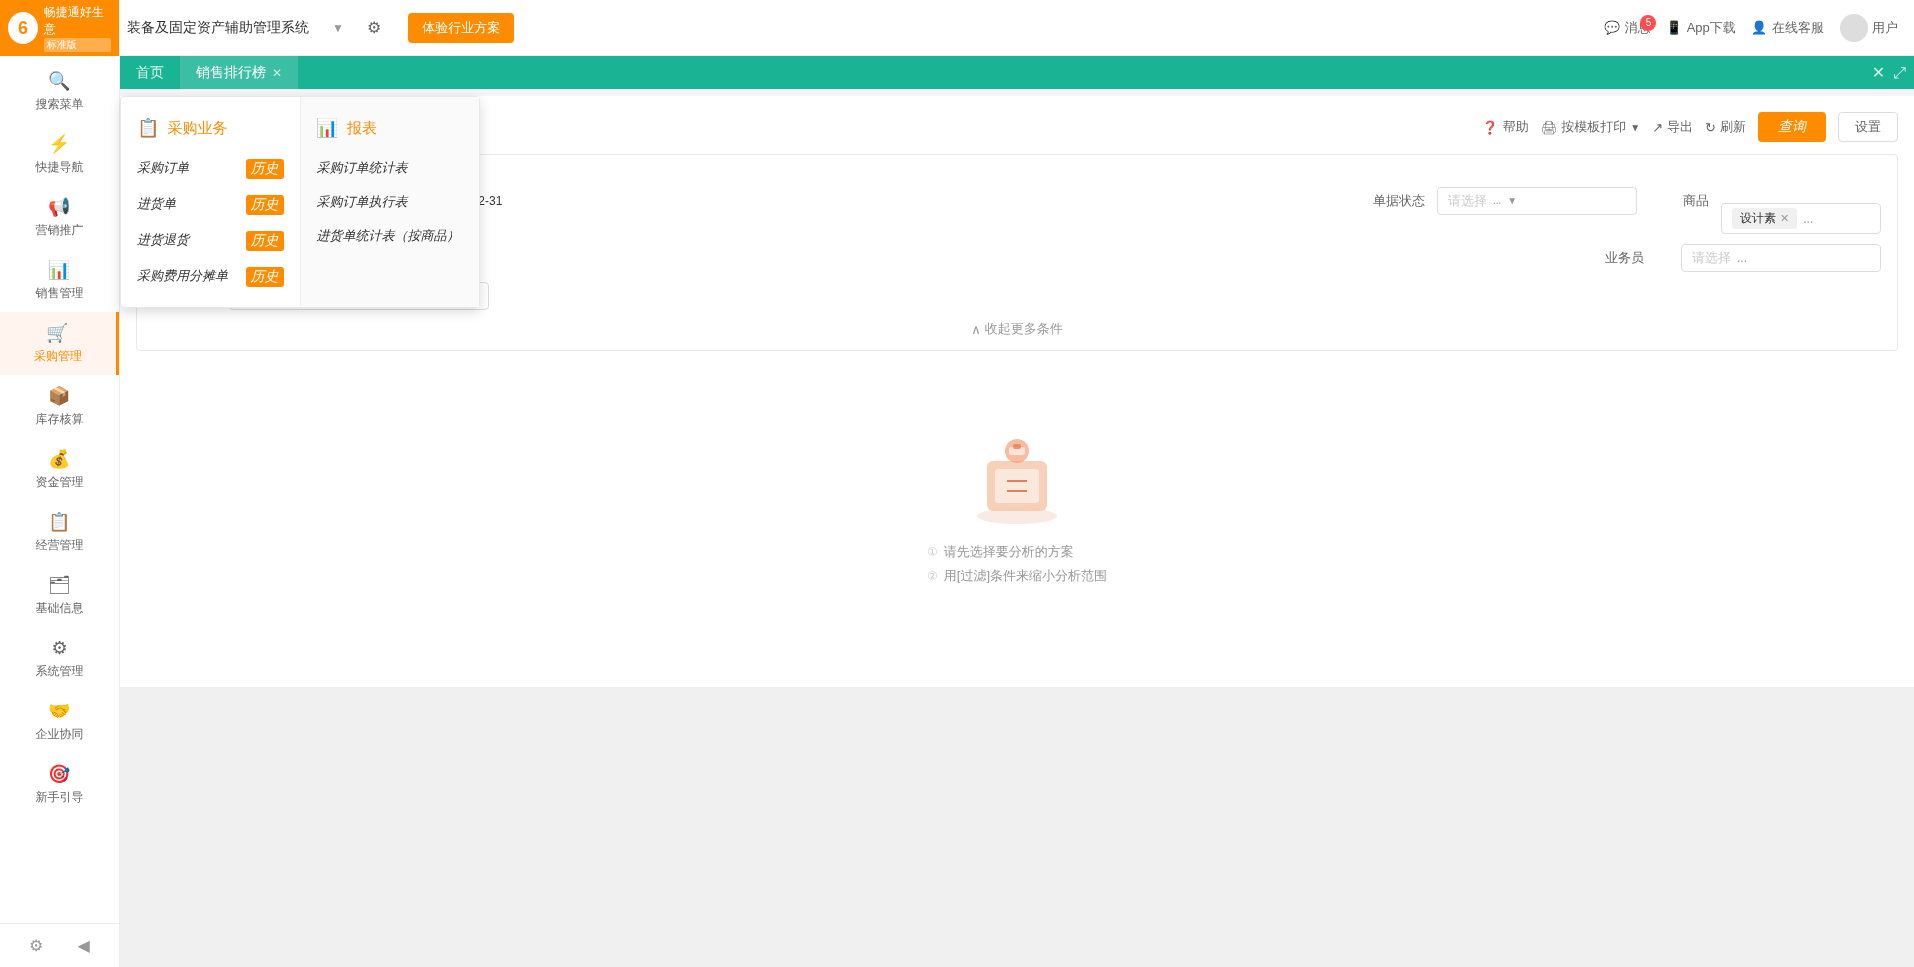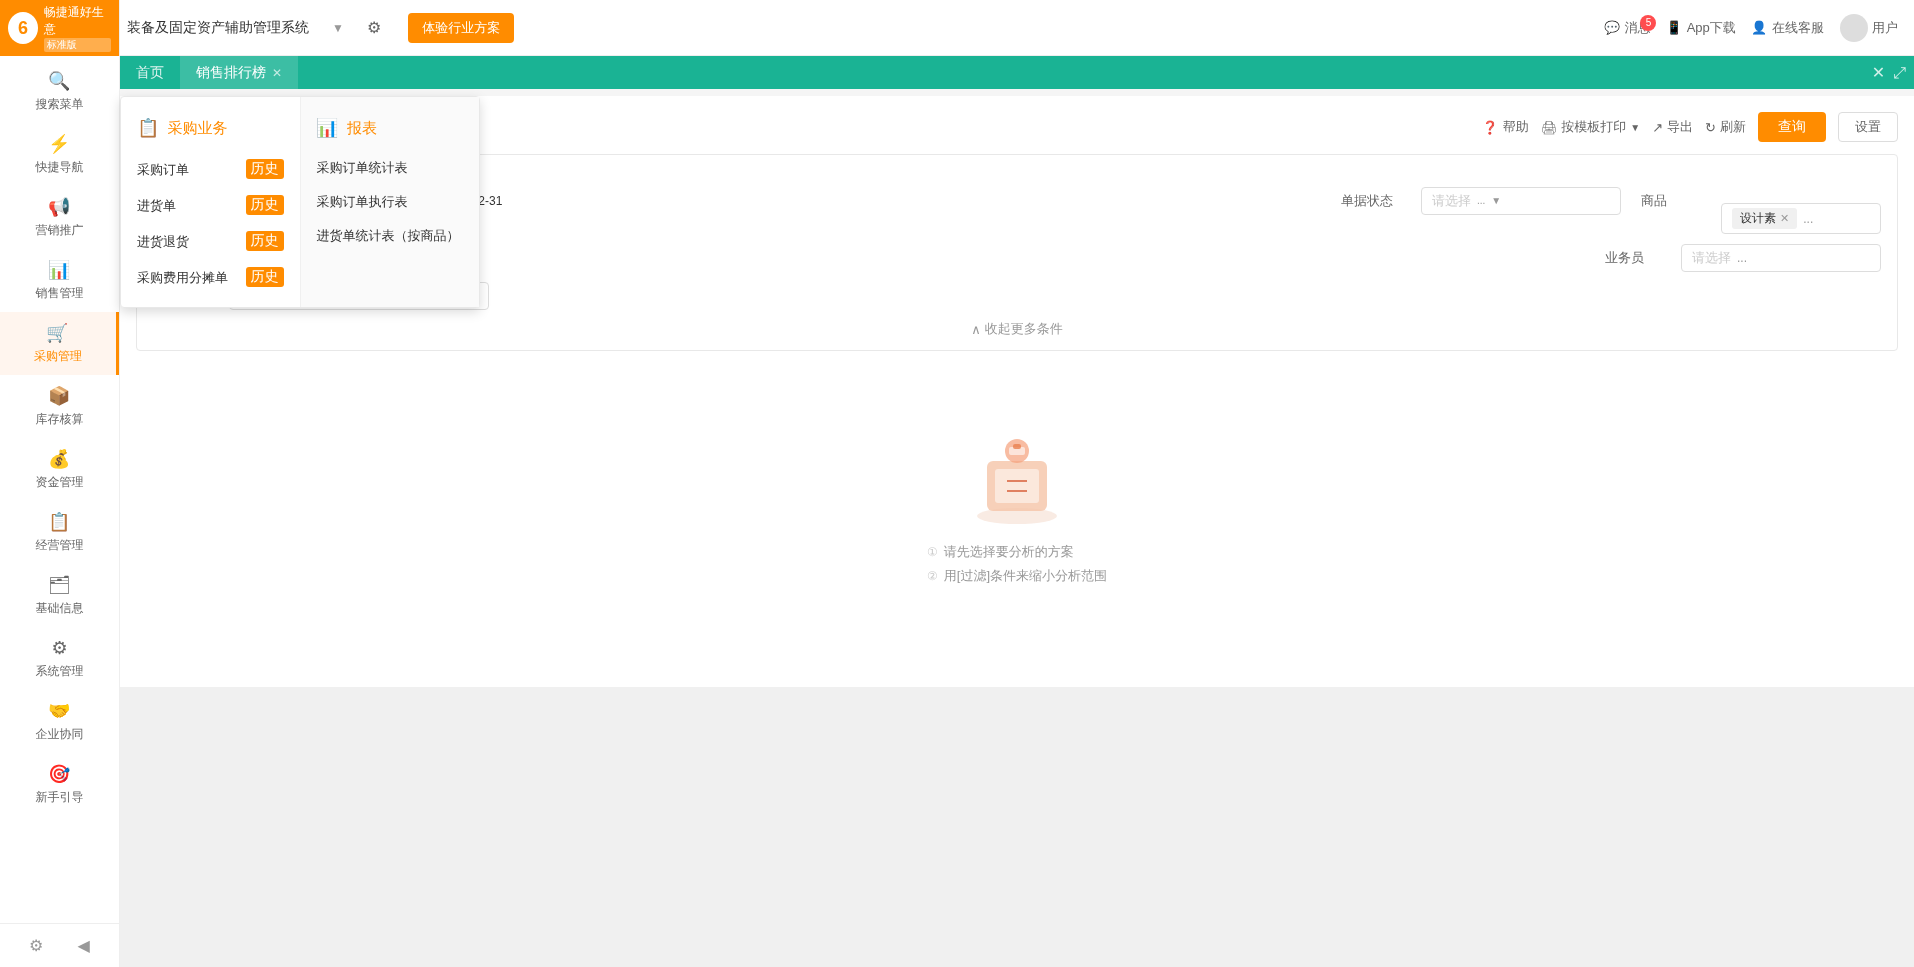--- a/index.html
+++ b/index.html
@@ -79,21 +79,21 @@
 
     
     .toolbar-row {
       display: flex; align-items: center; gap: 12px; margin-bottom: 12px; justify-content: flex-end;
     }
     .toolbar-btn {
       display: flex; align-items: center; gap: 4px; color: #666; font-size: 13px; cursor: pointer;
     }
     .query-btn {
       background: #ff8c00; color: #fff; border: none; border-radius: 4px;
-      padding: 6px 20px; font-size: 14px; cursor: pointer;
+      padding: 6px 20px; font-size: 14px; cursor: pointer; font-style: italic;
     }
     .settings-btn {
       border: 1px solid #ddd; background: #fff; color: #666; border-radius: 4px;
       padding: 5px 16px; font-size: 13px; cursor: pointer;
     }
 
     
     .filter-section { border: 1px solid #e8e8e8; border-radius: 4px; padding: 12px 16px; background: #fff; }
     .filter-row { display: flex; align-items: center; gap: 16px; margin-bottom: 10px; }
     .filter-row:last-child { margin-bottom: 0; }
@@ -131,22 +131,22 @@
       z-index: 200; display: flex;
     }
     .dropdown-col { flex: 1; padding: 12px 0; }
     .dropdown-col:first-child { border-right: 1px solid #f0f0f0; }
     .dropdown-col-header {
       display: flex; align-items: center; gap: 8px; padding: 8px 16px 12px;
       font-size: 15px; font-weight: 500; color: #ff8c00;
     }
     .dropdown-col-header .col-icon { font-size: 18px; }
     .dropdown-item {
-      display: flex; align-items: flex-end; justify-content: space-between;
-      padding: 8px 16px; cursor: pointer; color: #333; font-size: 13px;
+      display: flex; align-items: flex-start; justify-content: space-between;
+      padding: 8px 16px; cursor: pointer; color: #333; font-size: 13px; font-style: italic;
     }
     .history-badge {
       background: #ff8c00; color: #fff; font-size: 14px; border-radius: 3px;
       padding: 1px 5px;
     }
     .dropdown-right-col { background: #fafafa; }
   </style>
 </head>
 <body>
 
@@ -285,21 +285,21 @@
 
       <div class="filter-row">
         <span class="filter-label">日期</span>
         <div class="filter-control" style="min-width:120px;">
           <span>最近7天</span>
           <span class="arrow">▼</span>
         </div>
         <span style="color:#999;font-size:12px;">更多</span>
         <span style="color:#999;font-size:12px;">自定义</span>
         <span style="color:#333;font-size:12px;margin-left:4px;">1-12-31</span>
-        <div style="margin-left:auto;display:flex;align-items:center;gap:20px;">
+        <div style="margin-left:auto;display:flex;align-items:center;gap:12px;text-align:right;">
           <span class="filter-label">单据状态</span>
           <div class="filter-control" style="min-width:200px;">
             <span style="color:#ccc;">请选择</span>
             <span class="arrow filter-ellipsis">...</span>
             <span class="arrow">▼</span>
           </div>
           <span class="filter-label">商品</span>
           <div class="filter-control" style="min-width:160px;margin-top:36px;">
             <div class="filter-tag">
               <span>设计素</span>

